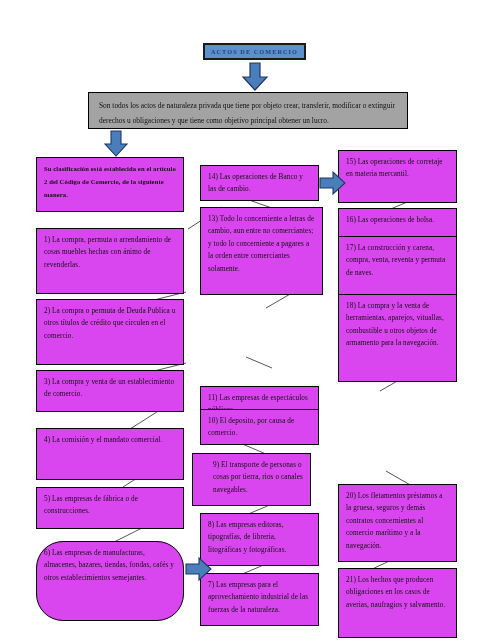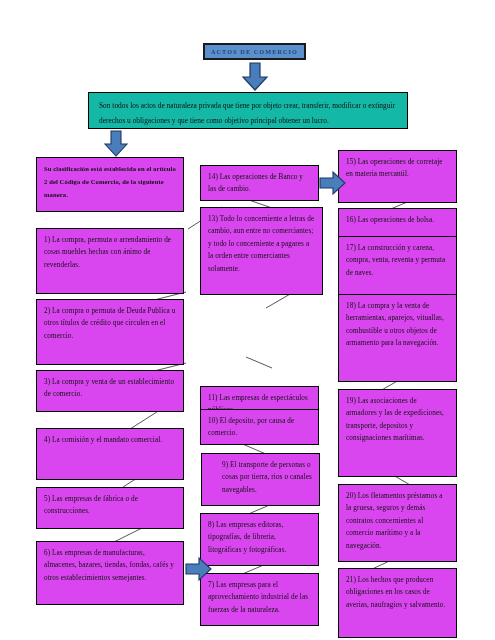--- a/index.html
+++ b/index.html
@@ -42,21 +42,21 @@
     text-align:center;
     display:flex;align-items:center;justify-content:center;
     z-index:6;
   }
 
   
   .descbox{
     position:absolute;
     box-sizing:border-box;
     border:1.5px solid #000;
-    background:#14b8a6;
+    background:#a3a3a3;
     padding:6px 10px;
     font-size:7.4px;
     line-height:2.0;
     color:#111;
     z-index:5;
   }
 
   
   .arrow{position:absolute;z-index:7;}
   .arrow svg{display:block;}
@@ -107,21 +107,21 @@
   </div>
 
   <div class="node" style="left:36px;top:428px;width:148px;height:52px;">
     <span class="txt">4) La comisión y el mandato comercial.</span>
   </div>
 
   <div class="node" style="left:36px;top:487px;width:148px;height:42px;">
     <span class="txt">5) Las empresas de fábrica o de construcciones.</span>
   </div>
 
-  <div class="node" style="left:36px;top:541px;width:148px;height:64px;">
+  <div class="node" style="left:36px;top:541px;width:148px;height:80px;border-radius:27px;">
     <span class="txt">6) Las empresas de manufacturas, almacenes, bazares, tiendas, fondas, cafés y otros establecimientos semejantes.</span>
   </div>
 
   <div class="conn" style="left:184px;top:205px;width:40px;height:28px;">
     <svg width="40" height="28">
         <line x1="38" y1="2" x2="4" y2="24" stroke="#444" stroke-width="0.9"></line>
       </svg>
   </div>
   <div class="conn" style="left:120px;top:291px;width:70px;height:14px;">
     <svg width="70" height="14">
@@ -165,21 +165,21 @@
 
 
   <div class="node" style="left:200px;top:366px;width:119px;height:36px;margin-top:20px;">
     <span class="txt">11) Las empresas de espectáculos públicos.</span>
   </div>
 
   <div class="node" style="left:200px;top:409px;width:119px;height:36px;">
     <span class="txt">10) El deposito, por causa de comercio.</span>
   </div>
 
-  <div class="node" style="left:201px;top:453px;width:119px;height:53px;padding-left:20px;">
+  <div class="node" style="left:192px;top:453px;width:119px;height:53px;padding-left:20px;">
     <span class="txt">9) El transporte de personas o cosas por tierra, rios o canales navegables.</span>
   </div>
 
   <div class="node" style="left:200px;top:513px;width:119px;height:53px;">
     <span class="txt">8) Las empresas editoras, tipografías, de libreria, litográficas y fotográficas.</span>
   </div>
 
   <div class="node" style="left:200px;top:573px;width:119px;height:53px;">
     <span class="txt">7) Las empresas para el aprovechamiento industrial de las fuerzas de la naturaleza.</span>
   </div>
@@ -235,23 +235,20 @@
   </div>
 
   <div class="node" style="left:338px;top:236px;width:119px;height:64px;">
     <span class="txt">17) La construcción y carena, compra, venta, reventa y permuta de naves.</span>
   </div>
 
   <div class="node" style="left:338px;top:294px;width:119px;height:88px;">
     <span class="txt">18) La compra y la venta de herramientas, aparejos, vituallas, combustible u otros objetos de armamento para la navegación.</span>
   </div>
 
-  <div class="node" style="left:338px;top:389px;width:119px;height:88px;">
-    <span class="txt">19) Las asociaciones de armadores y las de expediciones, transporte, depositos y consignaciones marítimas.</span>
-  </div>
 
   <div class="node" style="left:338px;top:484px;width:119px;height:78px;">
     <span class="txt">20) Los fletamentos préstamos a la gruesa, seguros y demás contratos concernientes al comercio marítimo y a la navegación.</span>
   </div>
 
   <div class="node" style="left:338px;top:568px;width:119px;height:70px;">
     <span class="txt">21) Los hechos que producen obligaciones en los casos de averias, naufragios y salvamento.</span>
   </div>
 
   <div class="conn" style="left:378px;top:199px;width:40px;height:14px;">

